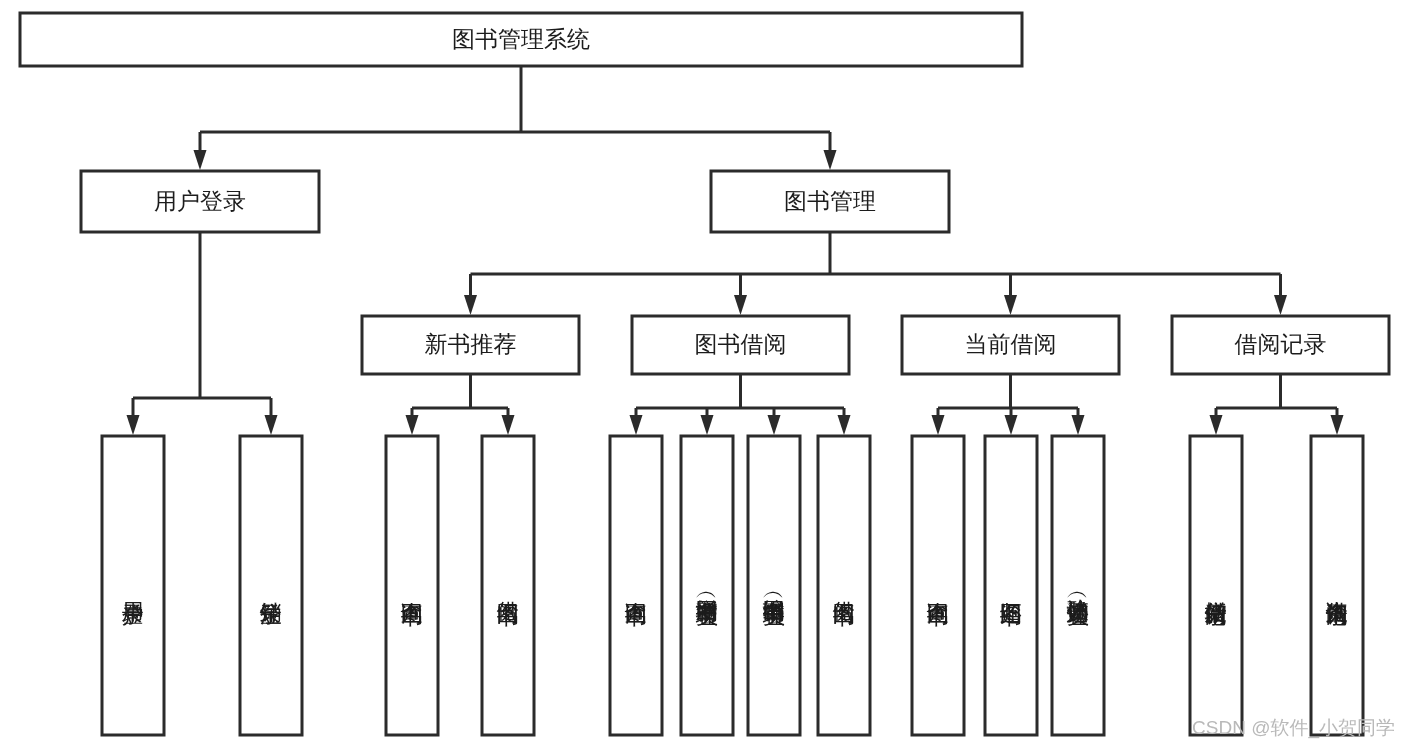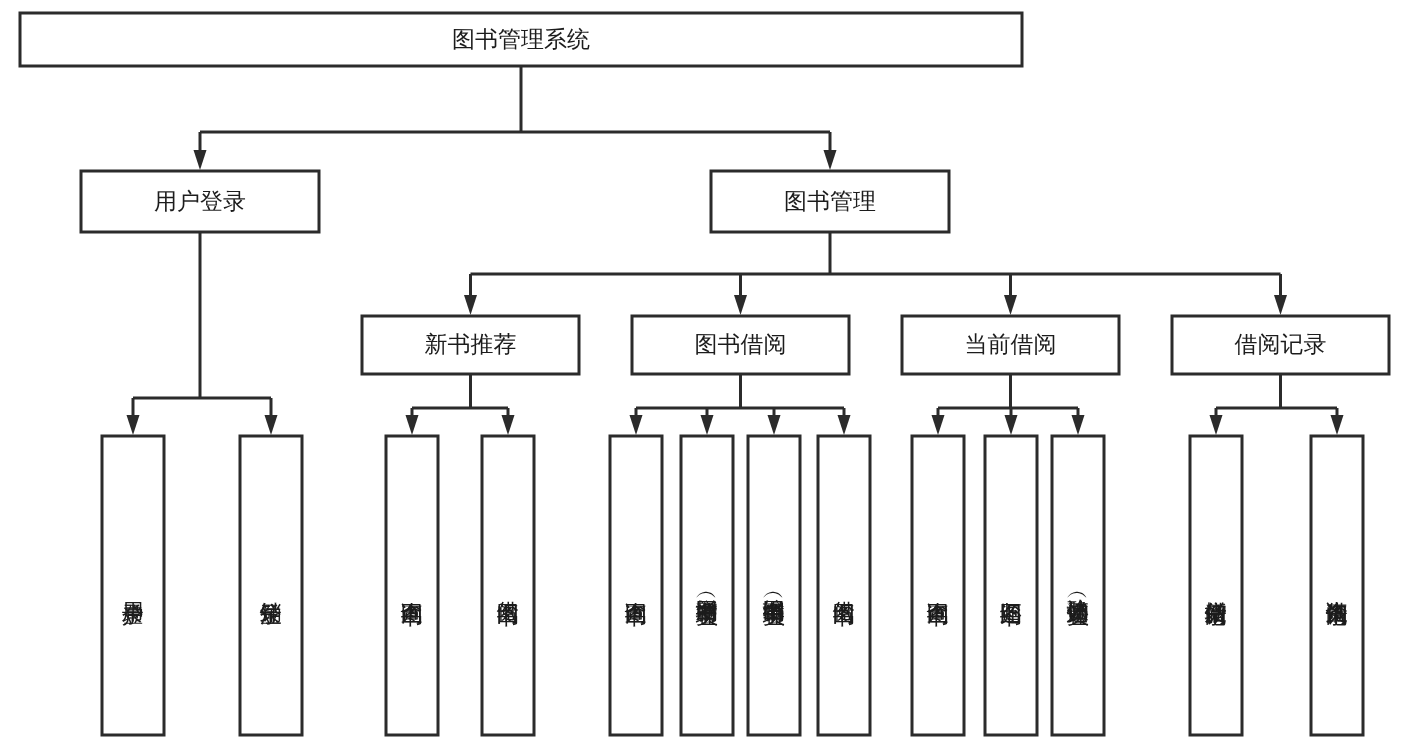--- a/index.html
+++ b/index.html
@@ -178,14 +178,15 @@
       <div class="node-label-v" style="left: 681px; top: 436px; width: 52px; height: 299px;">新增图书（管理员）</div>
       <div class="node-label-v" style="left: 748px; top: 436px; width: 52px; height: 299px;">编辑图书（管理员）</div>
       <div class="node-label-v" style="left: 818px; top: 436px; width: 52px; height: 299px;">借阅图书</div>
       <div class="node-label-v" style="left: 912px; top: 436px; width: 52px; height: 299px;">查询图书</div>
       <div class="node-label-v" style="left: 985px; top: 436px; width: 52px; height: 299px;">归还图书</div>
       <div class="node-label-v" style="left: 1052px; top: 436px; width: 52px; height: 299px;">确认归还（管理员）</div>
       <div class="node-label-v" style="left: 1190px; top: 436px; width: 52px; height: 299px;">新增借阅记录</div>
       <div class="node-label-v" style="left: 1311px; top: 436px; width: 52px; height: 299px;">查询借阅记录</div>
     </div>
 
+  <div class="watermark">CSDN @软件_小贺同学</div>
 
 </div>
 
 </body></html>

